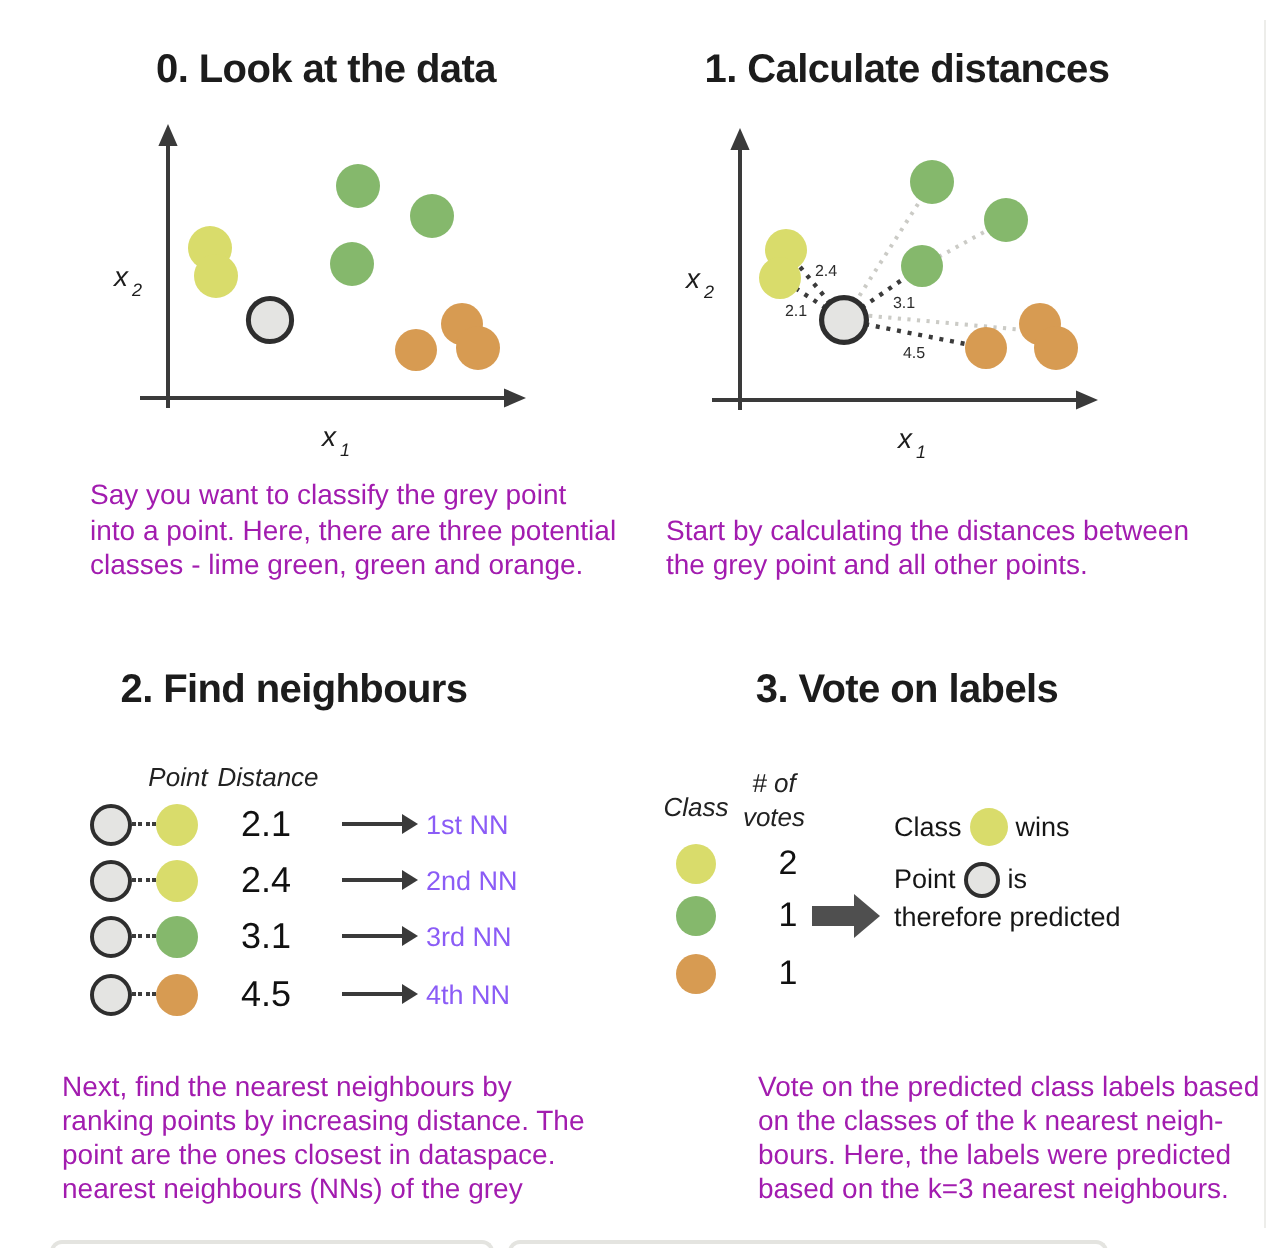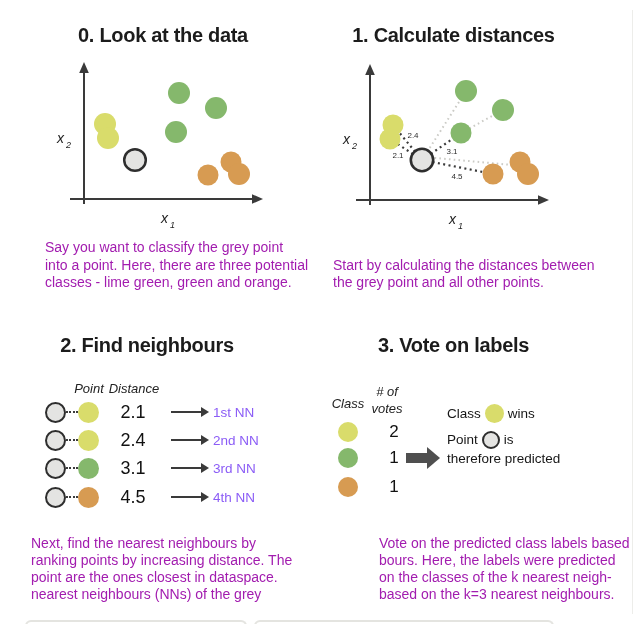--- a/index.html
+++ b/index.html
@@ -209,21 +209,21 @@
       <span class="inline-circle inline-grey" style="background-color: rgb(228, 228, 226); border-color: rgb(46, 46, 46);"></span>
       <span>is</span>
     </div>
     <div class="r-line">
       <span>therefore predicted</span>
     </div>
   </div>
 
   <div class="caption" style="left:26px; top:217px;margin-left:44px;">
     <div class="cap-line">Vote on the predicted class labels based</div>
+    <div class="cap-line">on the classes of the k nearest neigh-</div>
     <div class="cap-line">bours. Here, the labels were predicted</div>
-    <div class="cap-line">on the classes of the k nearest neigh-</div>
     <div class="cap-line">based on the k=3 nearest neighbours.</div>
   </div>
 </section>
 
 <div class="next-col-edge"></div>
 <div class="next-row-edge" id="nr1"></div>
 <div class="next-row-edge" id="nr2"></div>
 
 </body></html>

